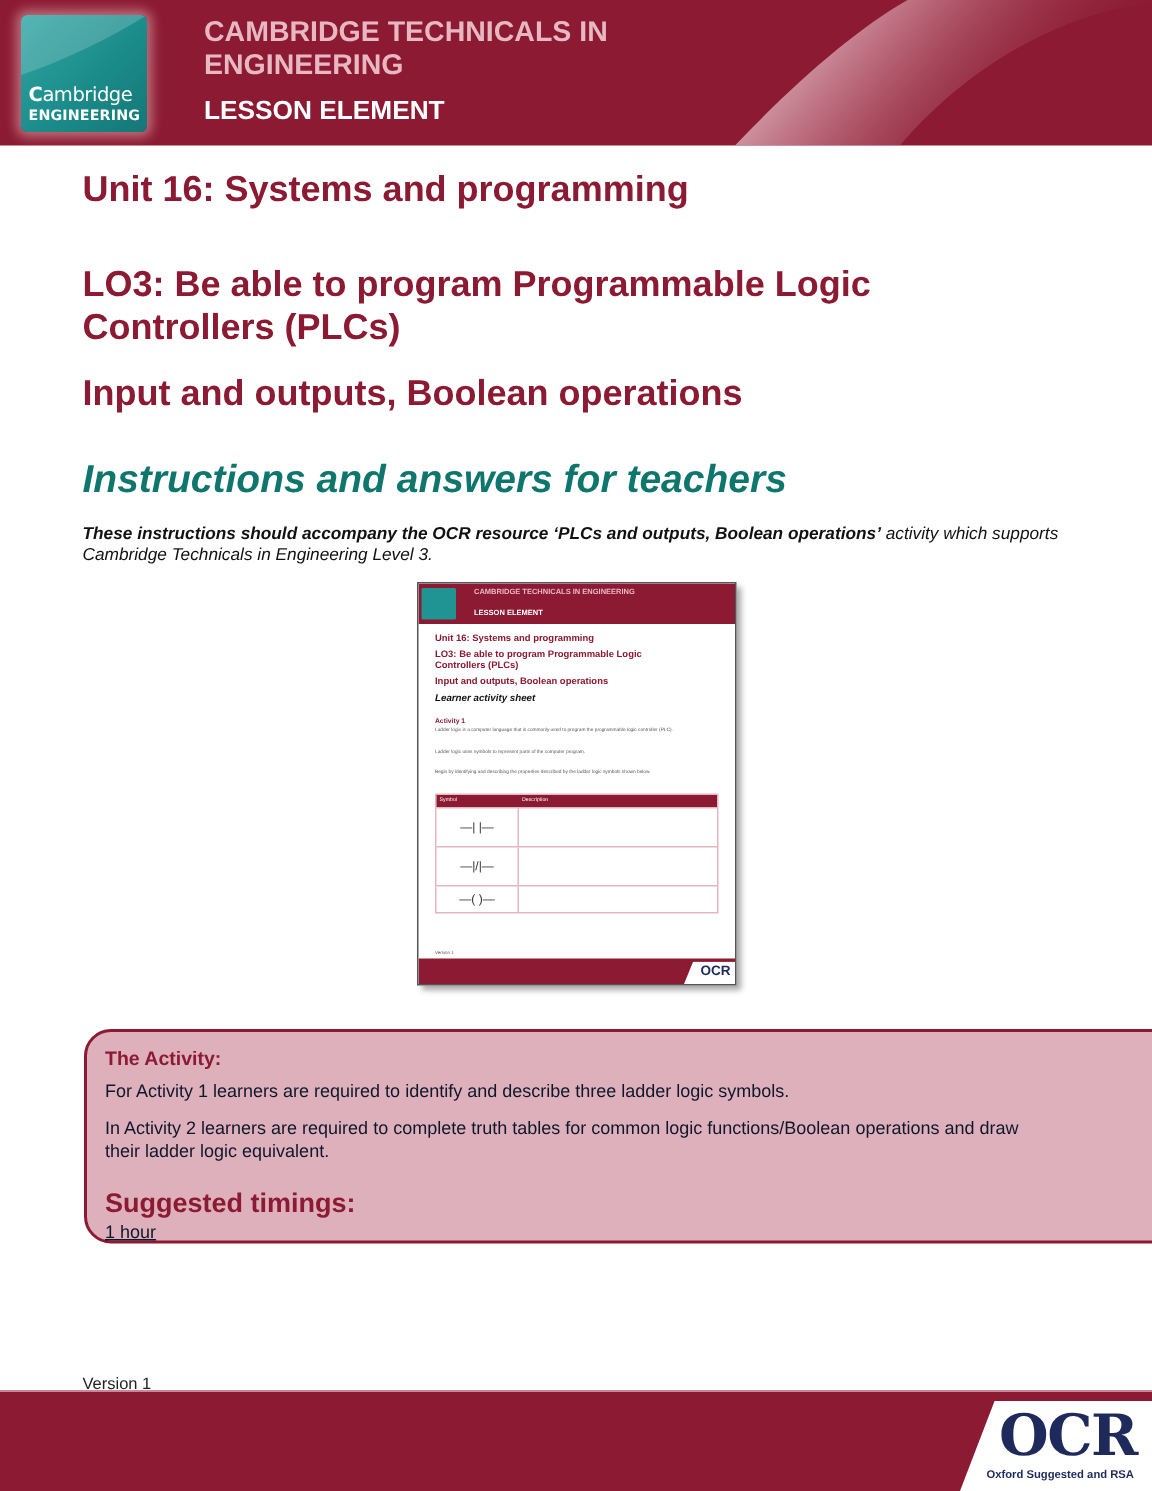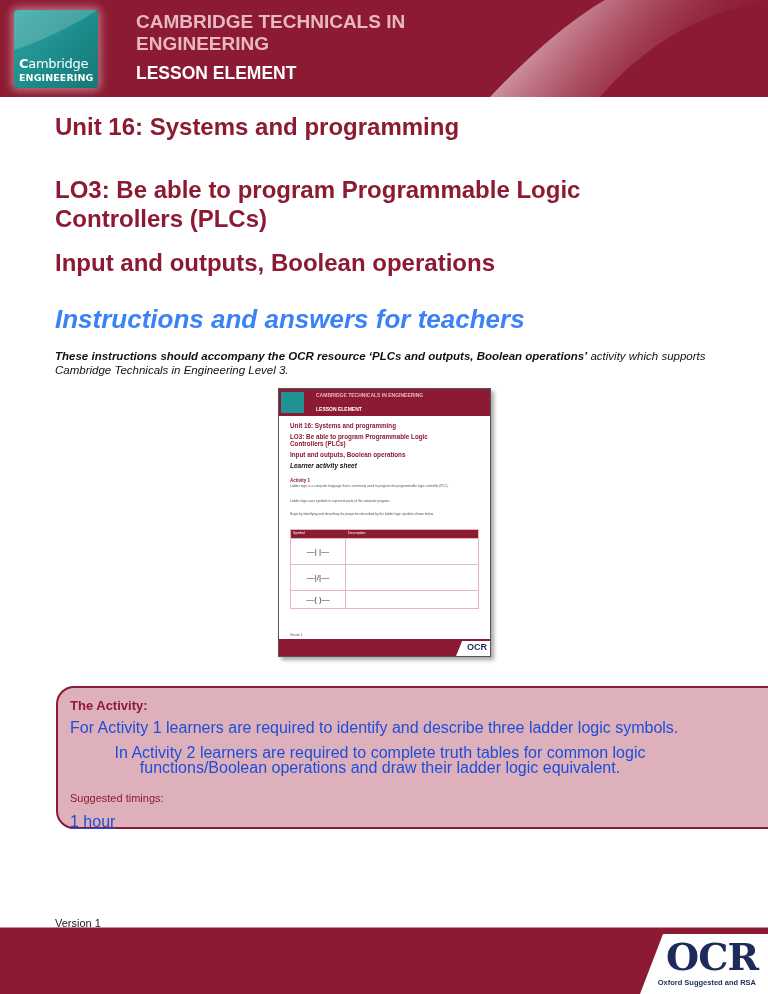--- a/index.html
+++ b/index.html
@@ -12,21 +12,21 @@
   .logo .shine { position:absolute; left:0; top:0; width:84px; height:78px; }
   .logo .l1 { position:absolute; left:5px; top:46px; color:#fff; font-size:13px; font-family:"DejaVu Sans", sans-serif; letter-spacing:-0.3px; }
   .logo .l1 b { font-weight:bold; }
   .logo .l2 { position:absolute; left:5px; top:62px; color:#fff; font-size:9.5px; font-weight:bold; font-family:"DejaVu Sans", sans-serif; letter-spacing:0.1px; }
   .hdr-t1 { position:absolute; left:136px; top:11px; color:#e8b8c2; font-size:19px; font-weight:bold; line-height:22px; width:340px; }
   .hdr-t2 { position:absolute; left:136px; top:63px; color:#ffffff; font-size:17.5px; font-weight:bold; }
 
   .h-unit { position:absolute; left:55px; top:113px; color:#8b1a32; font-size:24px; font-weight:bold; }
   .h-lo { position:absolute; left:55px; top:175px; color:#8b1a32; font-size:24px; font-weight:bold; line-height:29px; width:640px; }
   .h-topic { position:absolute; left:55px; top:249px; color:#8b1a32; font-size:24px; font-weight:bold; }
-  .h-instr { position:absolute; left:55px; top:304px; color:#3b82f6; font-size:26px; font-weight:bold; font-style:italic; }
+  .h-instr { position:absolute; left:55px; top:304px; color:#0f766e; font-size:26px; font-weight:bold; font-style:italic; }
   .intro { position:absolute; left:55px; top:349px; width:680px; font-size:11.5px; font-style:italic; line-height:14px; color:#111; }
   .intro b { font-weight:bold; }
 
   
   .thumb { position:absolute; left:278px; top:388px; width:213px; height:269px; background:#fff; border:1px solid #555; box-shadow:3px 3px 4px rgba(0,0,0,0.35); overflow:hidden; }
   .thumb .th-head { position:absolute; left:0; top:0; width:211px; height:27px; background:#8b1a32; overflow:hidden; }
   .thumb .th-logo { position:absolute; left:2px; top:3px; width:23px; height:21px; background:#1f9493; border-radius:1px; }
   .thumb .th-h1 { position:absolute; left:37px; top:3px; color:#e8b8c2; font-size:5px; font-weight:bold; line-height:6px; }
   .thumb .th-h2 { position:absolute; left:37px; top:17px; color:#fff; font-size:5px; font-weight:bold; }
   .thumb .tt { position:absolute; left:11px; color:#8b1a32; font-weight:bold; font-size:6.3px; line-height:7px; }
@@ -38,22 +38,22 @@
   .thumb .row { height:26px; border-top:1px solid #e2b7c0; display:flex; }
   .thumb .row:last-child { height:18px; }
   .thumb .row .c1 { width:55px; border-right:1px solid #e2b7c0; display:flex; align-items:center; justify-content:center; font-size:8px; color:#333; }
   .thumb .th-foot { position:absolute; left:0; bottom:0; width:211px; height:17px; background:#8b1a32; }
   .thumb .th-ocr { position:absolute; right:0; bottom:0; width:34px; height:15px; background:#fff; clip-path:polygon(18% 0,100% 0,100% 100%,0 100%); color:#1e2a5c; font-size:9px; font-weight:bold; text-align:right; padding-right:3px; line-height:13px; }
   .thumb .th-ver { position:absolute; left:11px; bottom:19px; font-size:3px; color:#555; }
 
   
   .act { position:absolute; left:56px; top:686px; width:758px; height:143px; background:#deb0bc; border:2px solid #8b1a32; border-radius:18px; }
   .act .a-h { position:absolute; left:12px; top:10px; color:#8b1a32; font-size:13px; font-weight:bold; }
-  .act .a-p { position:absolute; left:12px; font-size:16px; color:#1d4ed8; line-height:15px; width:620px; }
-  .act .a-h2 { position:absolute; left:12px; top:104px; color:#8b1a32; font-size:11px; font-weight:normal; }
+  .act .a-p { position:absolute; left:12px; font-size:12px; color:#0f172a; line-height:15px; width:620px; }
+  .act .a-h2 { position:absolute; left:12px; top:104px; color:#8b1a32; font-size:18px; font-weight:bold; }
 
   .version { position:absolute; left:55px; top:917px; font-size:11px; color:#222; }
   .footer { position:absolute; left:0; top:927px; width:768px; height:67px; background:#8b1a32; border-top:1px solid #c98899; }
   .ocr { position:absolute; left:640px; top:934px; width:128px; height:60px; background:#fff; clip-path:polygon(18% 0,100% 0,100% 100%,0 100%); border-top-left-radius:10px; }
   .ocr .mk { position:absolute; right:10px; top:3px; color:#1e2a5c; font-size:38px; font-weight:bold; font-family:"DejaVu Serif", serif; letter-spacing:-1px; line-height:40px; }
   .ocr .sub { position:absolute; right:12px; top:44px; color:#1e2a5c; font-size:7.5px; font-weight:bold; }
 </style>
 </head>
 <body>
 
@@ -115,21 +115,21 @@
       </div>
   </div>
   <div class="th-ver">Version 1</div>
   <div class="th-foot"></div>
   <div class="th-ocr">OCR</div>
 </div>
 
 <div class="act">
   <div class="a-h">The Activity:</div>
   <div class="a-p" style="top:32px;">For Activity 1 learners are required to identify and describe three ladder logic symbols.</div>
-  <div class="a-p" style="top:57px;text-align:center;">In Activity 2 learners are required to complete truth tables for common logic functions/Boolean operations and draw their ladder logic equivalent.</div>
+  <div class="a-p" style="top:57px;">In Activity 2 learners are required to complete truth tables for common logic functions/Boolean operations and draw their ladder logic equivalent.</div>
   <div class="a-h2">Suggested timings:</div>
   <div class="a-p" style="top:126px;text-decoration:underline;">1 hour</div>
 </div>
 
 <div class="version">Version 1</div>
 <div class="footer"></div>
 <div class="ocr">
   <div class="mk">OCR</div>
   <div class="sub">Oxford Suggested and RSA</div>
 </div>

